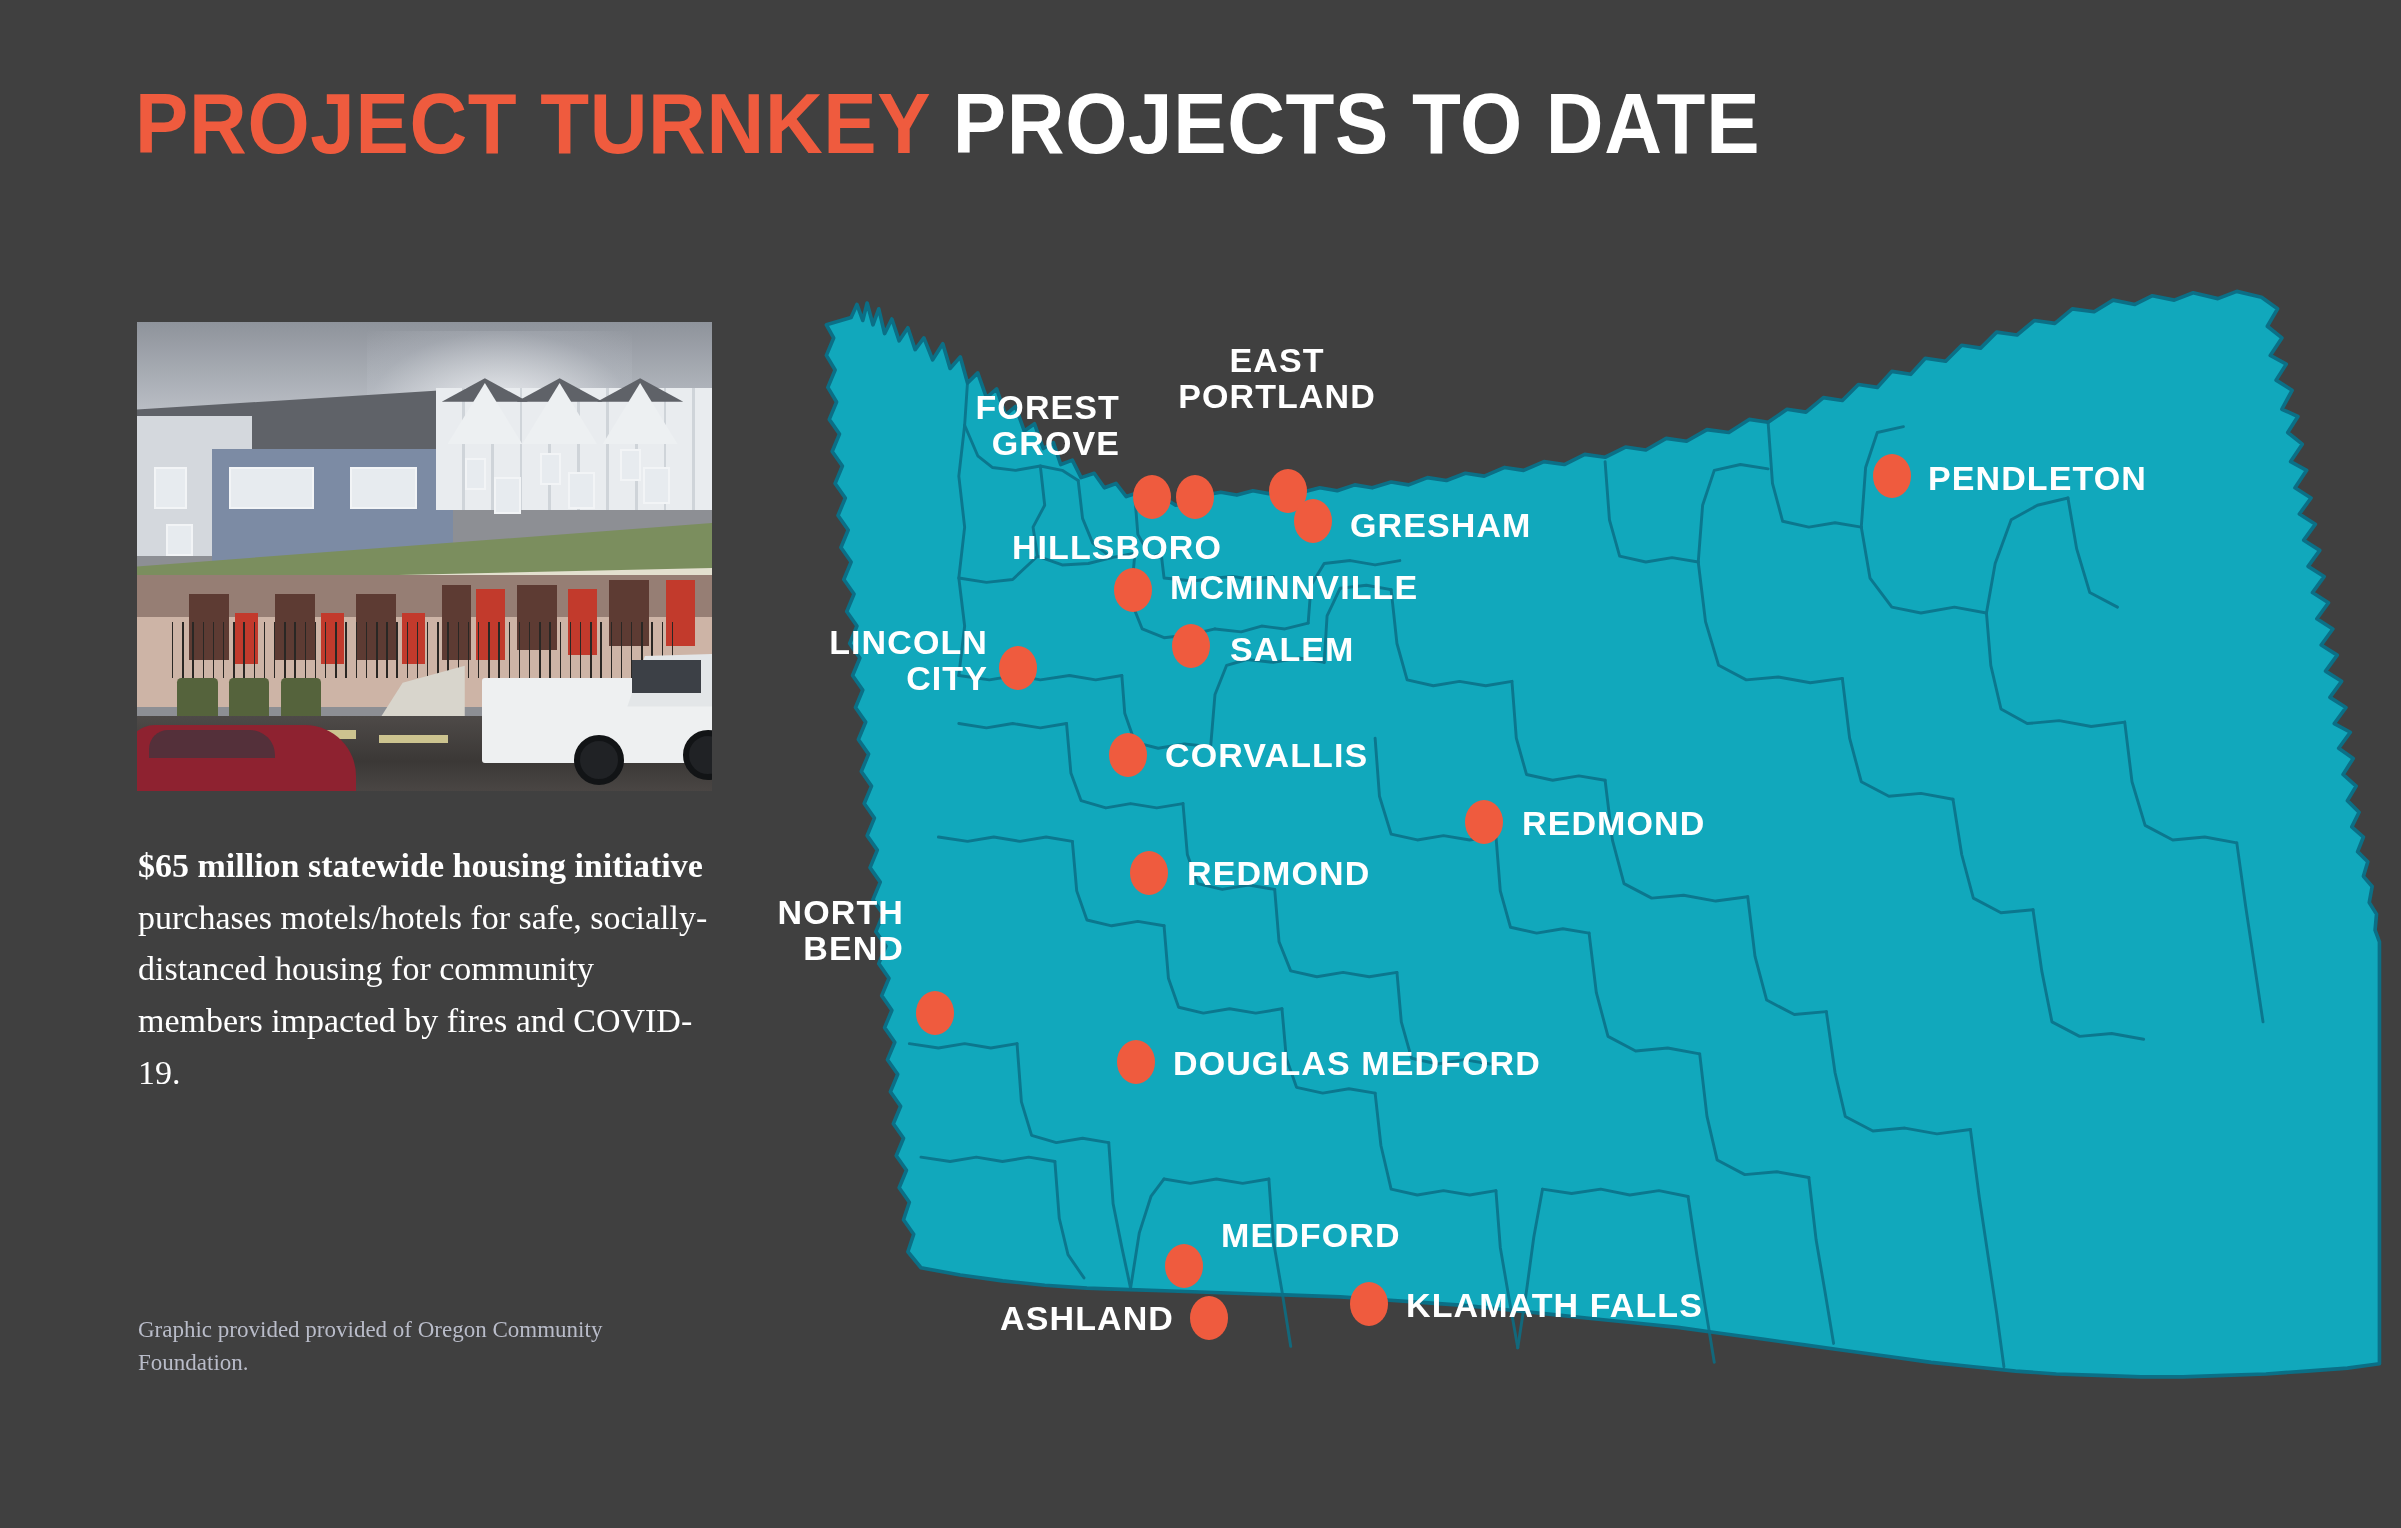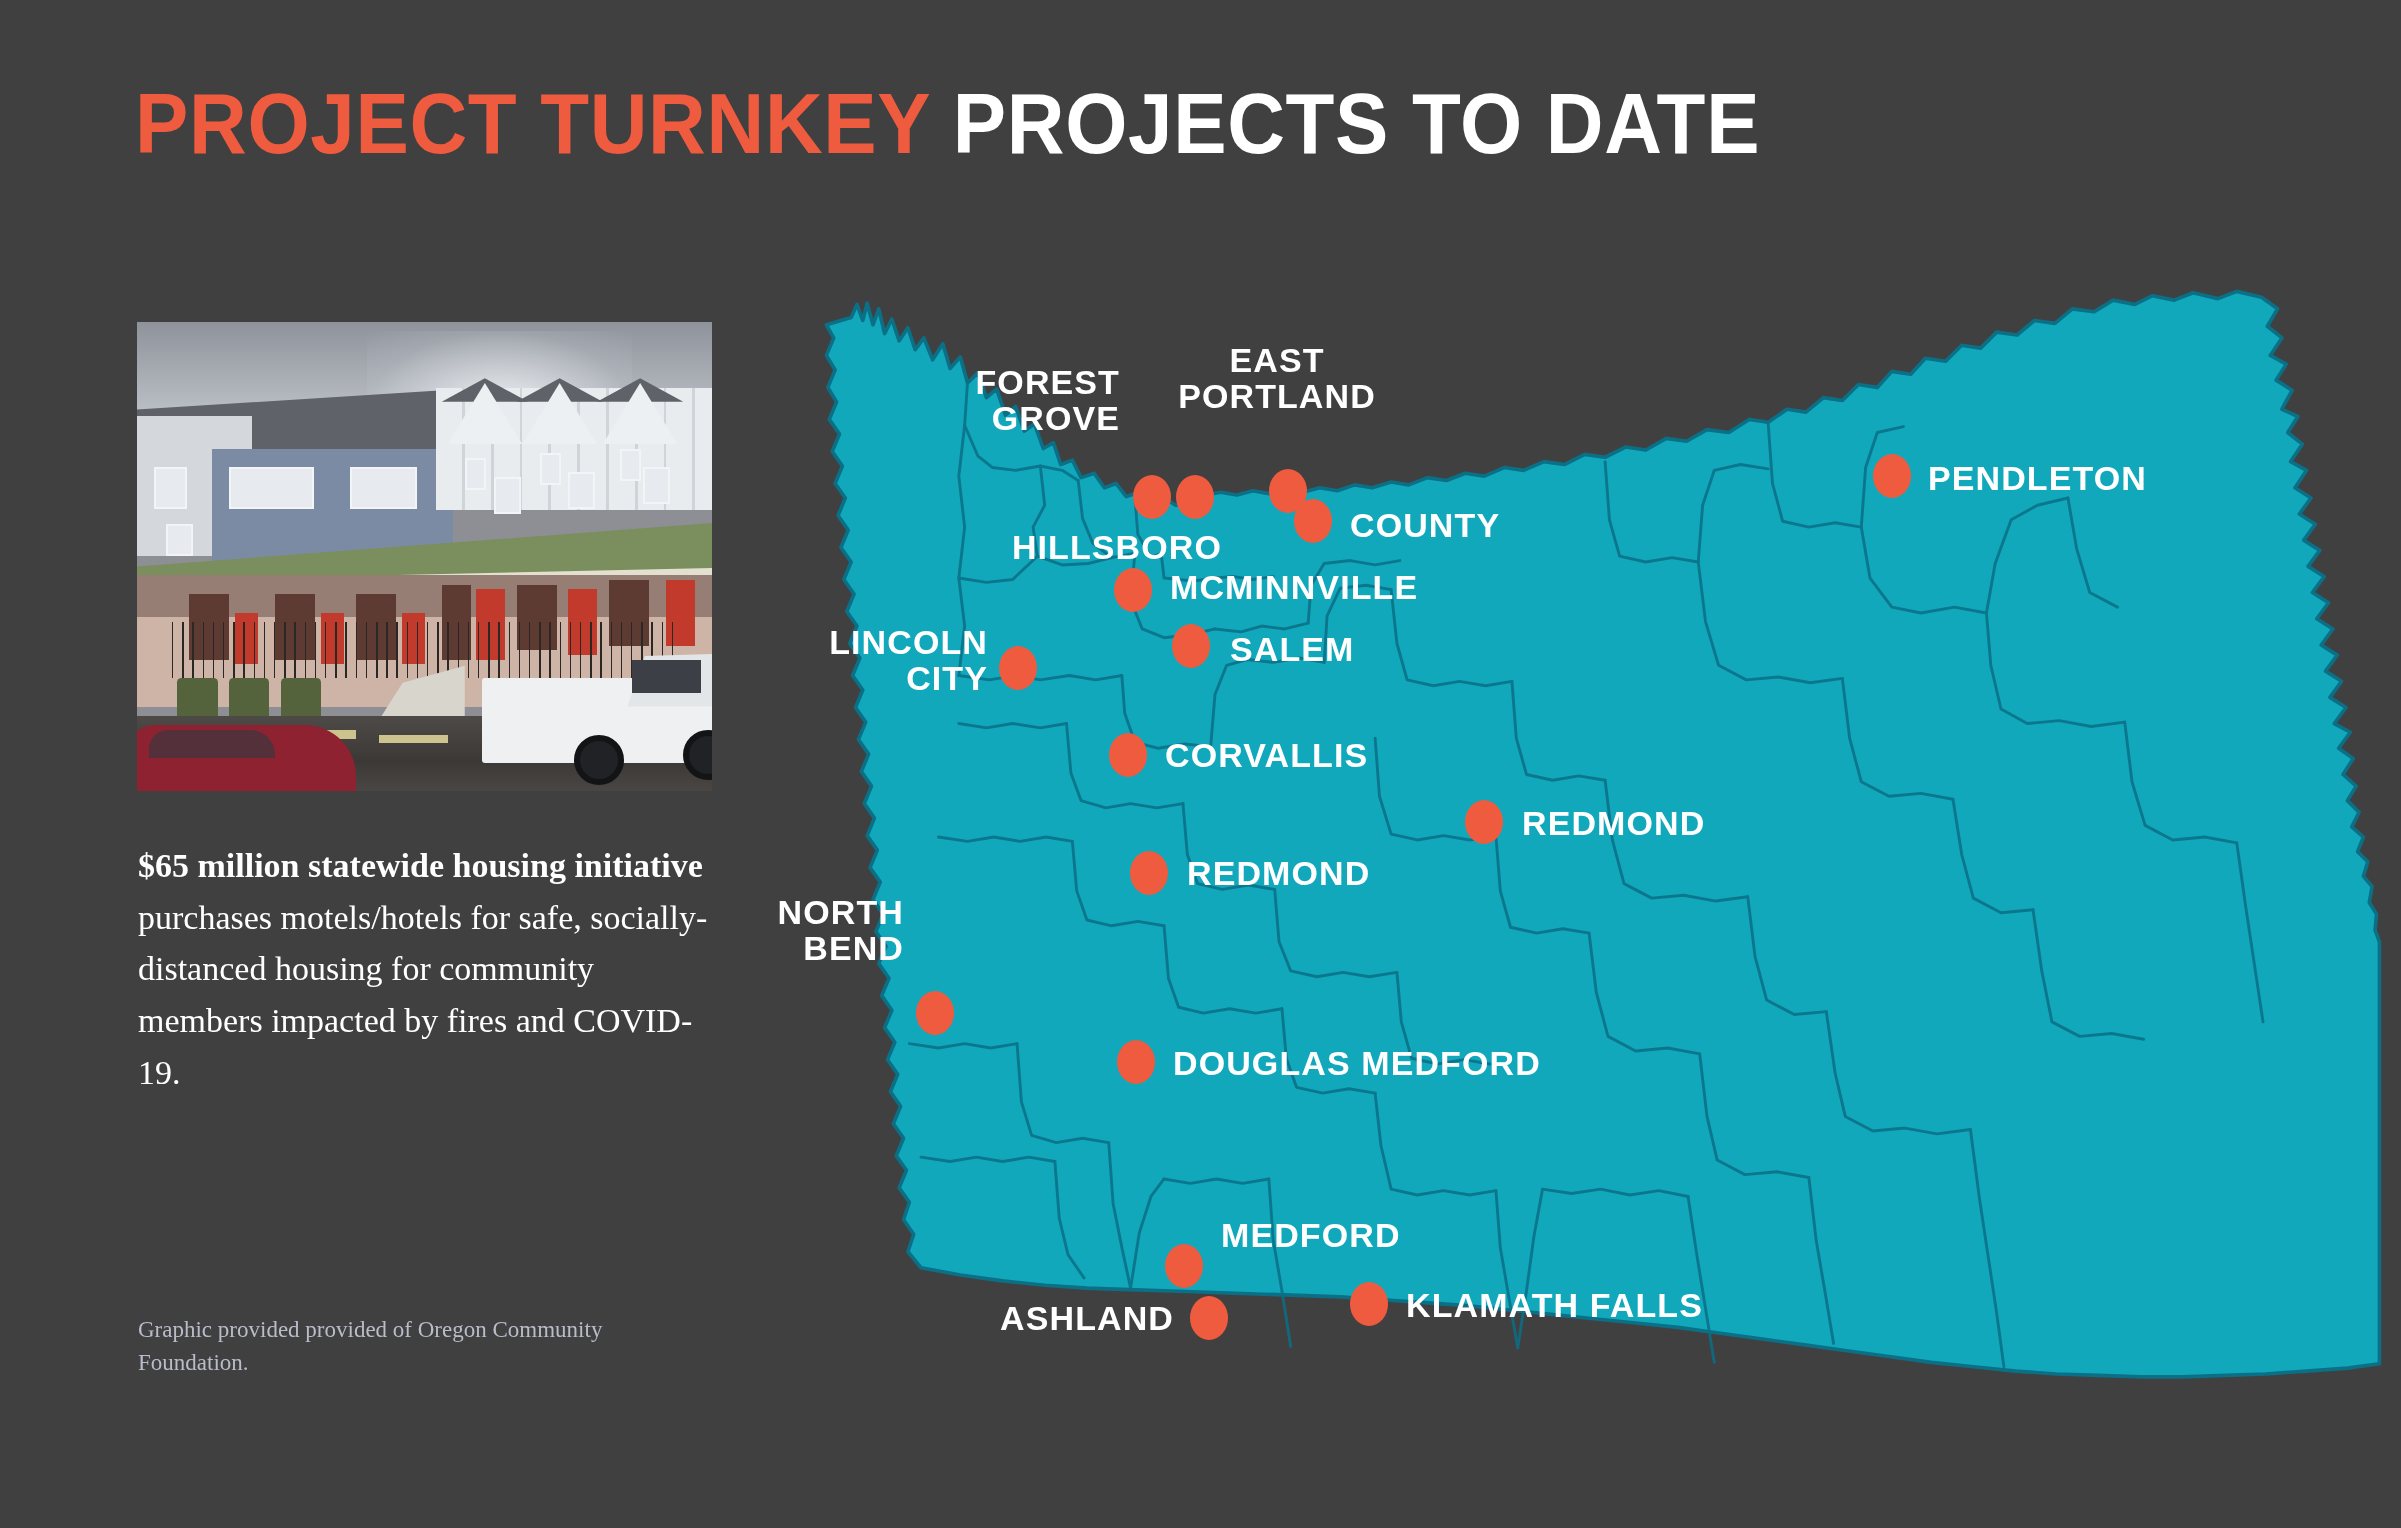--- a/index.html
+++ b/index.html
@@ -418,26 +418,26 @@
         <div class="pin" style="left: 113px; top: 726px;"></div>
         <div class="pin" style="left: 314px; top: 775px;"></div>
         <div class="pin" style="left: 662px; top: 535px;"></div>
         <div class="pin" style="left: 1070px; top: 189px;"></div>
         <div class="pin" style="left: 362px; top: 979px;"></div>
         <div class="pin" style="left: 387px; top: 1031px;"></div>
         <div class="pin" style="left: 547px; top: 1017px;"></div>
       </div>
 
     <div id="label-layer">
-        <div class="mlabel left" style="left: 298px; top: 113px;">FOREST
+        <div class="mlabel left" style="left: 298px; top: 138px;">FOREST
 GROVE</div>
         <div class="mlabel left" style="left: 400px; top: 260px;">HILLSBORO</div>
         <div class="mlabel above" style="left: 455px; top: 127px;">EAST
 PORTLAND</div>
-        <div class="mlabel right" style="left: 528px; top: 238px;">COUNTY</div>
+        <div class="mlabel right" style="left: 528px; top: 238px;">GRESHAM</div>
         <div class="mlabel right" style="left: 348px; top: 300px;">MCMINNVILLE</div>
         <div class="mlabel right" style="left: 408px; top: 362px;">SALEM</div>
         <div class="mlabel left" style="left: 166px; top: 373px;">LINCOLN
 CITY</div>
         <div class="mlabel right" style="left: 343px; top: 468px;">CORVALLIS</div>
         <div class="mlabel right" style="left: 365px; top: 586px;">REDMOND</div>
         <div class="mlabel left" style="left: 82px; top: 643px;">NORTH
 BEND</div>
         <div class="mlabel right" style="left: 351px; top: 776px;">DOUGLAS MEDFORD</div>
         <div class="mlabel right" style="left: 700px; top: 536px;">REDMOND</div>

